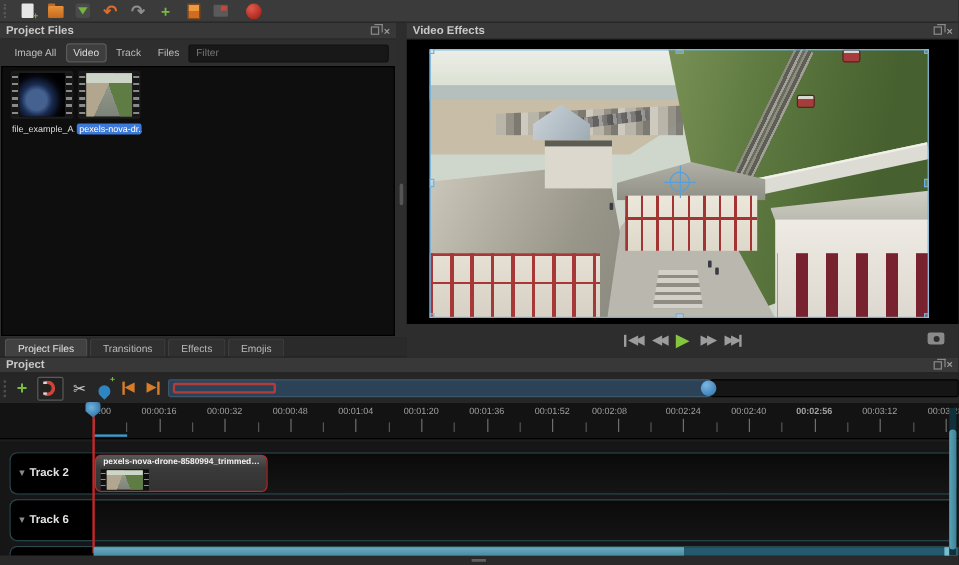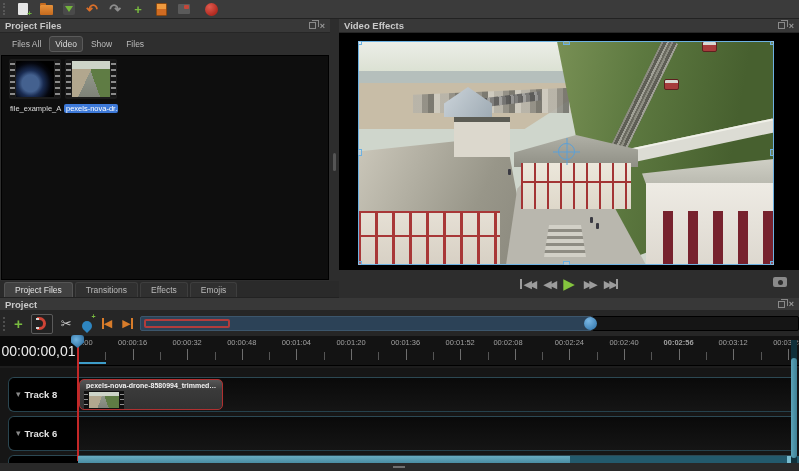--- a/index.html
+++ b/index.html
@@ -250,24 +250,25 @@
 
   <div class="left-panel">
     <div class="panel-titlebar">
       <span>Project Files</span>
       <span class="dock-icons">
         <span class="ic-float"></span>
         <span class="ic-close">×</span>
       </span>
     </div>
     <div class="filter-row">
-      <span class="ftab">Files All</span>
+      <span class="ftab">Image All</span>
       <span class="ftab selected">Video</span>
-      <span class="ftab">Show</span>
+      <span class="ftab">Track</span>
       <span class="ftab">Files</span>
+      <input class="filter-input" placeholder="Filter" style="">
     </div>
     <div class="files-area">
       <div class="file-item" style="left:6px;top:3px;">
         <div class="filmstrip">
           <div class="thumb-inner thumb-earth"></div>
         </div>
         <span class="file-label">file_example_A...</span>
       </div>
       <div class="file-item" style="left:62px;top:3px;">
         <div class="filmstrip">
@@ -444,28 +445,27 @@
         <i class="tick minor" style="left: 651.3px;"></i>
         <span class="ruler-label" style="left: 678.6px; transform: translateX(-50%); font-weight: bold;">00:02:56</span>
         <i class="tick major" style="left: 678.6px;"></i>
         <i class="tick minor" style="left: 705.9px;"></i>
         <span class="ruler-label" style="left: 733.2px; transform: translateX(-50%);">00:03:12</span>
         <i class="tick major" style="left: 733.2px;"></i>
         <i class="tick minor" style="left: 760.5px;"></i>
         <span class="ruler-label" style="left: 787.8px; transform: translateX(-50%);">00:03:28</span>
         <i class="tick major" style="left: 787.8px;"></i>
       </div>
-    <div class="time-display">00:00:00,01</div>
     <div class="cache-line"></div>
 
     <div class="tracks-area">
       <div class="track-row" style="top:9px">
         <div class="track-label-zone">
           <span class="track-chevron">▾</span>
-          <span class="track-name">Track 8</span>
+          <span class="track-name">Track 2</span>
         </div>
         <div class="clip">
           <div class="clip-label">pexels-nova-drone-8580994_trimmed_rev...</div>
           <div class="clip-thumb">
             <div class="thumb-inner"></div>
           </div>
         </div>
       </div>
       <div class="track-row" style="top:48px">
         <div class="track-label-zone">

